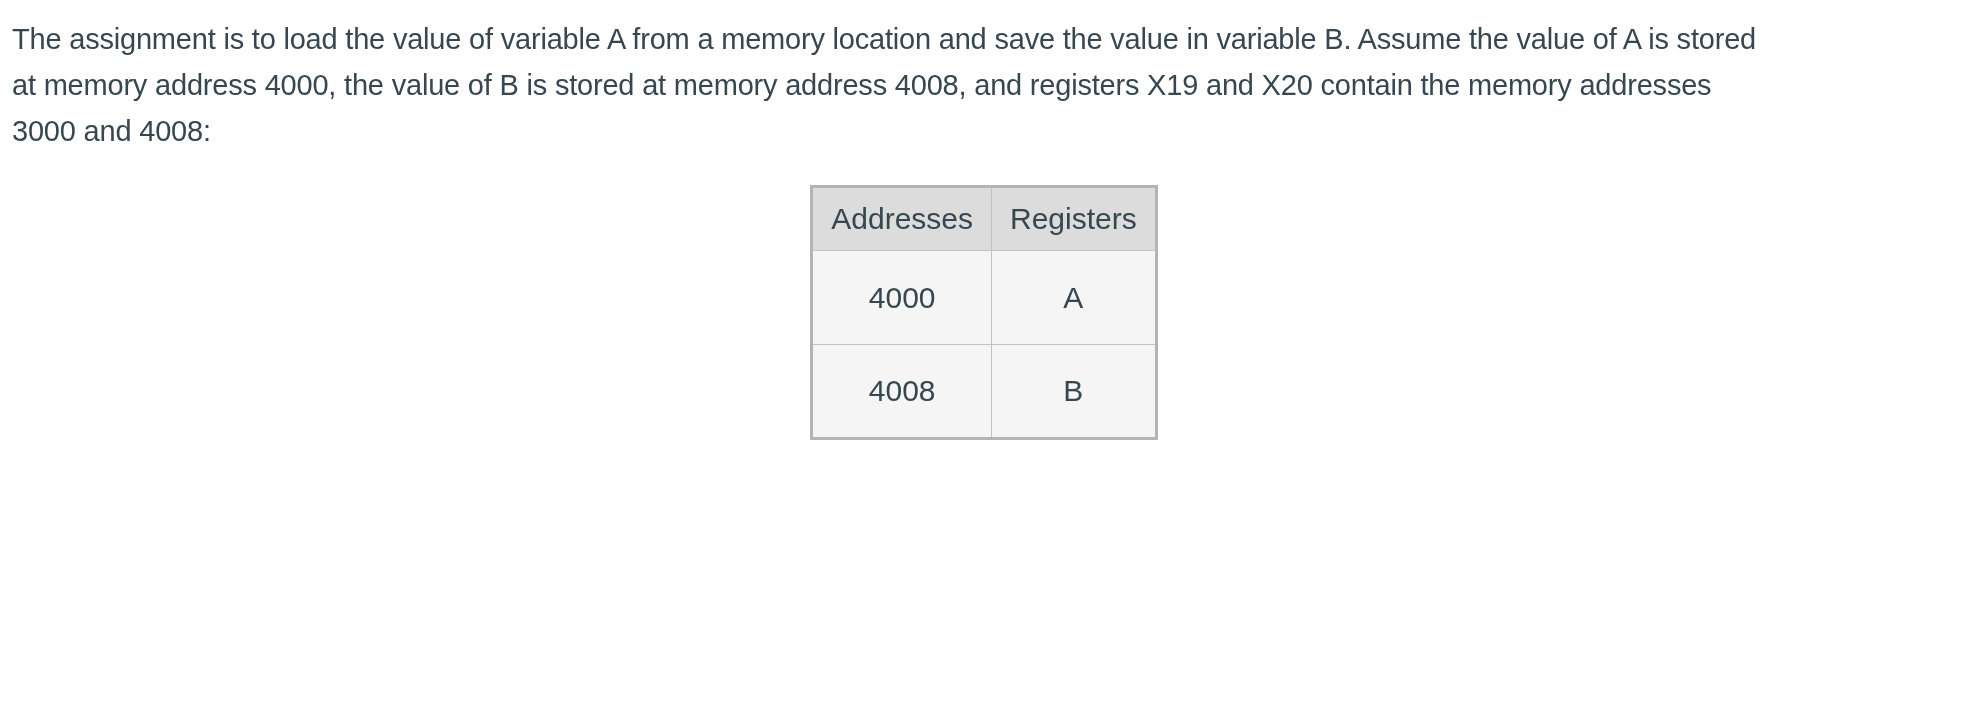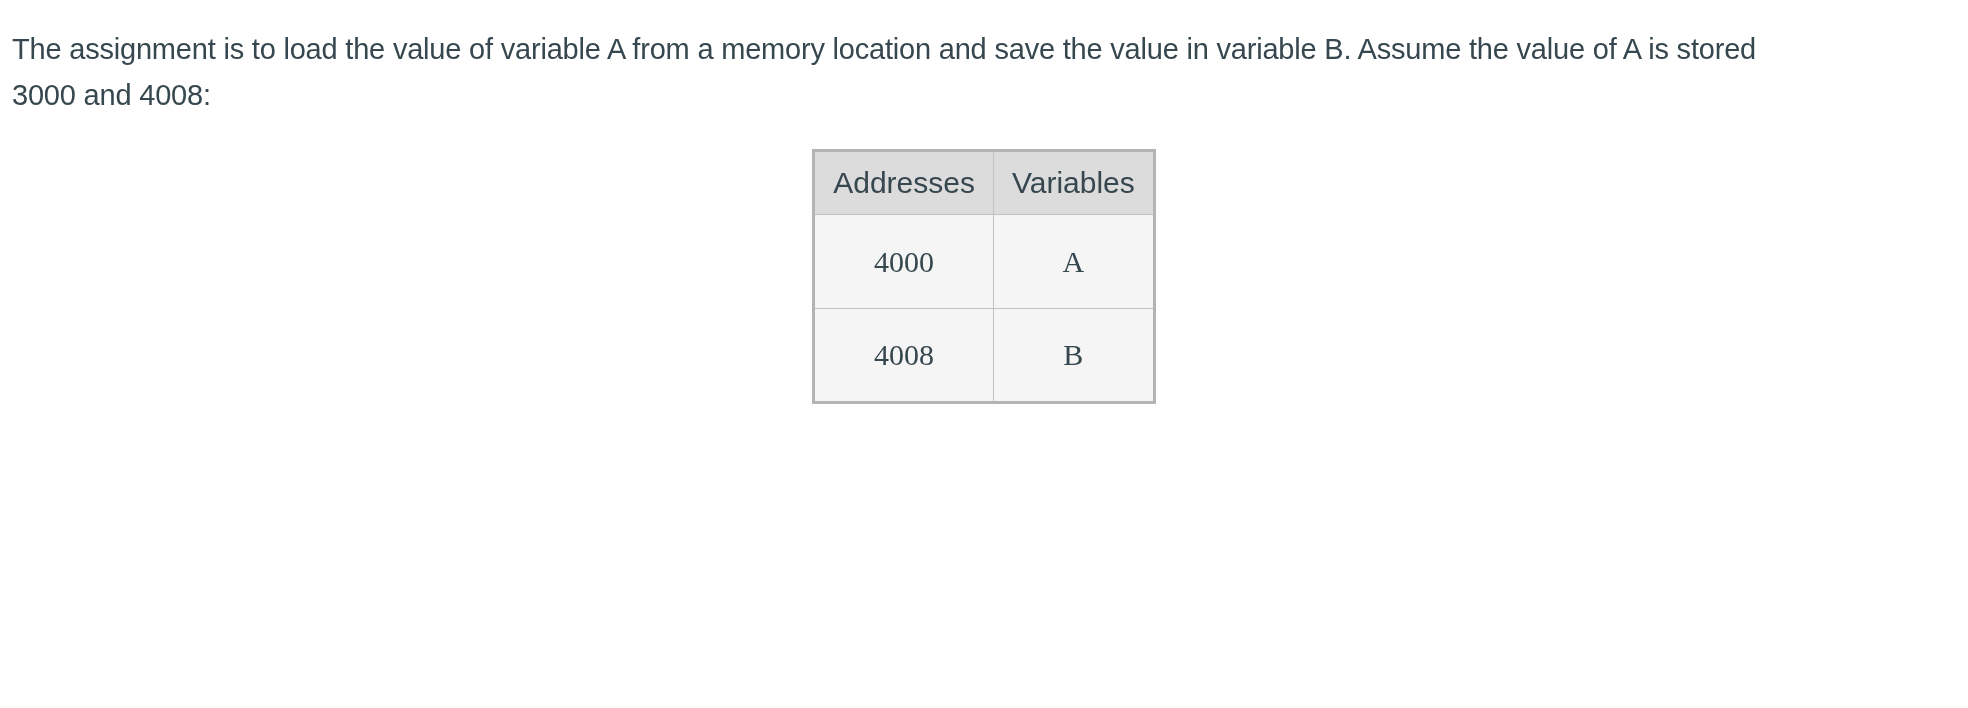--- a/index.html
+++ b/index.html
@@ -15,21 +15,21 @@
     margin:0;
     padding:0;
     width:1968px;
     height:708px;
     background:var(--page-bg);
     overflow:hidden;
     font-family:"Liberation Sans","DejaVu Sans",sans-serif;
     color:var(--text-color);
   }
   .prompt{
-    padding:26px 0 0 12px;
+    padding:16px 0 0 12px;
     font-size:29px;
     line-height:46px;
     font-weight:400;
     letter-spacing:-0.2px;
   }
   .prompt-line{
     display:block;
     white-space:nowrap;
   }
   .tables-area{
@@ -53,42 +53,42 @@
     font-weight:400;
     padding:0 18px;
   }
   .data-table thead th{
     background:var(--header-bg);
     height:64px;
   }
   .data-table tbody td{
     background:var(--cell-bg);
     height:94px;
-    font-family:Liberation Serif, serif;
   }
   table.t-addresses th.c0, table.t-addresses td.c0{min-width:175px;}
   table.t-addresses th.c1, table.t-addresses td.c1{min-width:155px;}
   table.t-registers th.c0, table.t-registers td.c0{min-width:160px;}
   table.t-registers th.c1, table.t-registers td.c1{min-width:108px;}
 </style>
 </head>
 <body>
 
 <div class="prompt">
   <span class="prompt-line">The assignment is to load the value of variable A from a memory location and save the value in variable B. Assume the value of A is stored</span>
+  <span class="prompt-line">at memory address 4000, the value of B is stored at memory address 4008, and registers X19 and X20 contain the memory addresses</span>
   <span class="prompt-line">3000 and 4008:</span>
 </div>
 
 <div class="tables-area">
 
   <table class="data-table t-addresses">
     <thead>
       <tr>
         <th class="c0">Addresses</th>
-        <th class="c1">Variables</th>
+        <th class="c1">Registers</th>
       </tr>
     </thead>
     <tbody>
       <tr>
         <td class="c0">4000</td>
         <td class="c1">A</td>
       </tr>
       <tr>
         <td class="c0">4008</td>
         <td class="c1">B</td>

